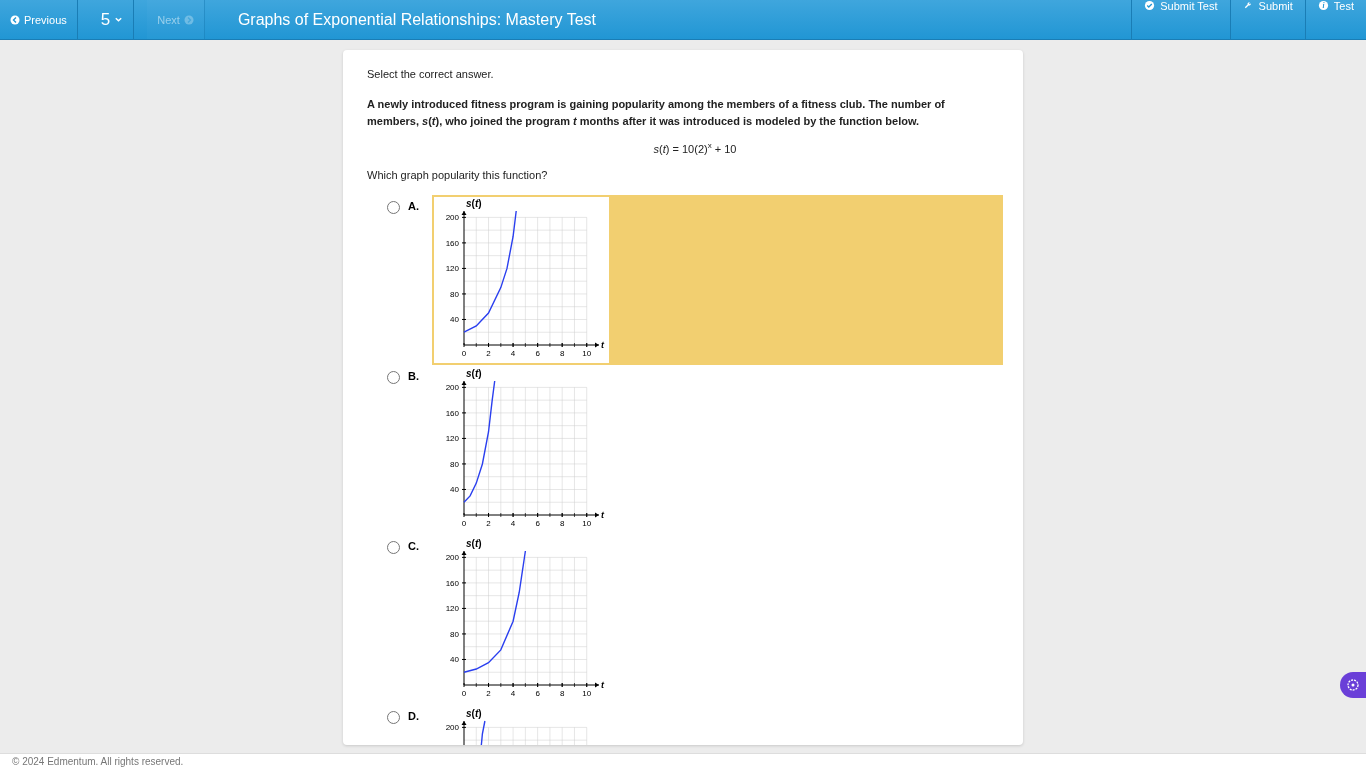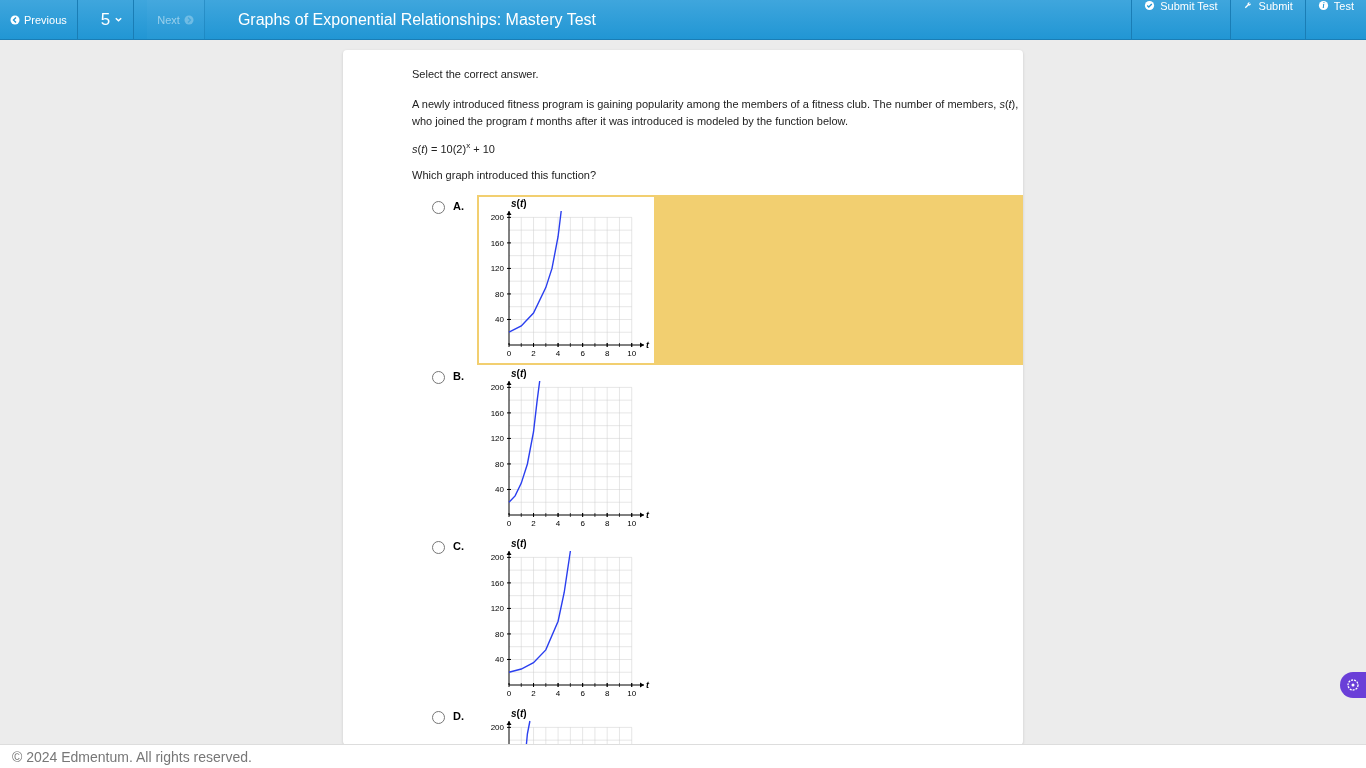--- a/index.html
+++ b/index.html
@@ -73,29 +73,28 @@
       background: #fff;
       border-radius: 4px;
       box-shadow: 0 1px 3px rgba(0,0,0,0.15);
       padding: 18px 0 0 24px;
       overflow: hidden;
     }
     .card-scroll {
       width: 100%;
       height: 100%;
       overflow-y: auto;
-      margin-left: 45px;
     }
     .card-scroll::-webkit-scrollbar { width: 8px; }
     .card-scroll::-webkit-scrollbar-track { background: #f0f0f0; }
     .card-scroll::-webkit-scrollbar-thumb { background: #c5c5c5; border-radius: 4px; }
 
     .prompt { font-size: 11px; color: #222; margin-bottom: 16px; }
-    .para { font-size: 11px; color: #222; line-height: 1.5; margin-bottom: 12px; max-width: 622px; }
-    .equation { font-size: 11px; color: #222; margin: 8px 0 14px 0; font-style: italic; }
+    .para { font-size: 11px; color: #222; line-height: 1.5; margin-bottom: 12px; max-width: 622px; font-weight: bold; }
+    .equation { font-size: 11px; color: #222; margin: 8px 0 14px 0; font-style: italic; text-align: center; }
     .equation .up { font-style: normal; }
     .equation sup { font-size: 8px; vertical-align: super; font-style: normal; }
     .question { font-size: 11px; color: #222; margin-bottom: 14px; }
 
     .options { }
     .option-row {
       display: flex;
       align-items: flex-start;
       gap: 8px;
       margin-bottom: 0;
@@ -125,27 +124,27 @@
       width: 175px;
       height: 166px;
       position: relative;
     }
 
     .footer {
       position: absolute;
       bottom: 0;
       left: 0;
       right: 0;
-      height: 24px;
+      height: 15px;
       background: #fff;
       border-top: 1px solid #ddd;
       display: flex;
       align-items: center;
       padding-left: 12px;
-      font-size: 14px;
+      font-size: 10px;
       color: #777;
     }
 
     .fab {
       position: absolute;
       right: 0;
       bottom: 70px;
       width: 26px;
       height: 26px;
       background: #6a3fd8;
@@ -220,21 +219,21 @@
 <div class="content-wrap">
   <div class="card">
     <div class="card-scroll">
       <div class="prompt">Select the correct answer.</div>
       <div class="para">
         <span>A newly introduced fitness program is gaining popularity among the members of a fitness club. The number of members, </span><i><span>s</span></i>(<i><span>t</span></i>)<span>, who joined the program </span><i><span>t</span></i><span> months after it was introduced is modeled by the function below.</span>
       </div>
       <div class="equation">
         <span>s</span><span class="up">(</span><span>t</span><span class="up">)</span><span class="up"> = 10(2)</span><sup>x</sup><span class="up"> + 10</span>
       </div>
-      <div class="question">Which graph introduced this function?</div>
+      <div class="question">Which graph popularity this function?</div>
 
       <div class="options">
 
         <div class="option-row highlighted">
           <input type="radio" name="ans" style="">
           <span class="opt-label">A.</span>
           <div class="graph-wrap">
             <div class="graph-box"><svg width="175" height="166" viewBox="0 0 175 166">
                   <line x1="42.27272727272727" y1="148" x2="42.27272727272727" y2="20.380952380952394" stroke="#ccc" stroke-width="0.5"></line>
                   <line x1="54.54545454545455" y1="148" x2="54.54545454545455" y2="20.380952380952394" stroke="#ccc" stroke-width="0.5"></line>

